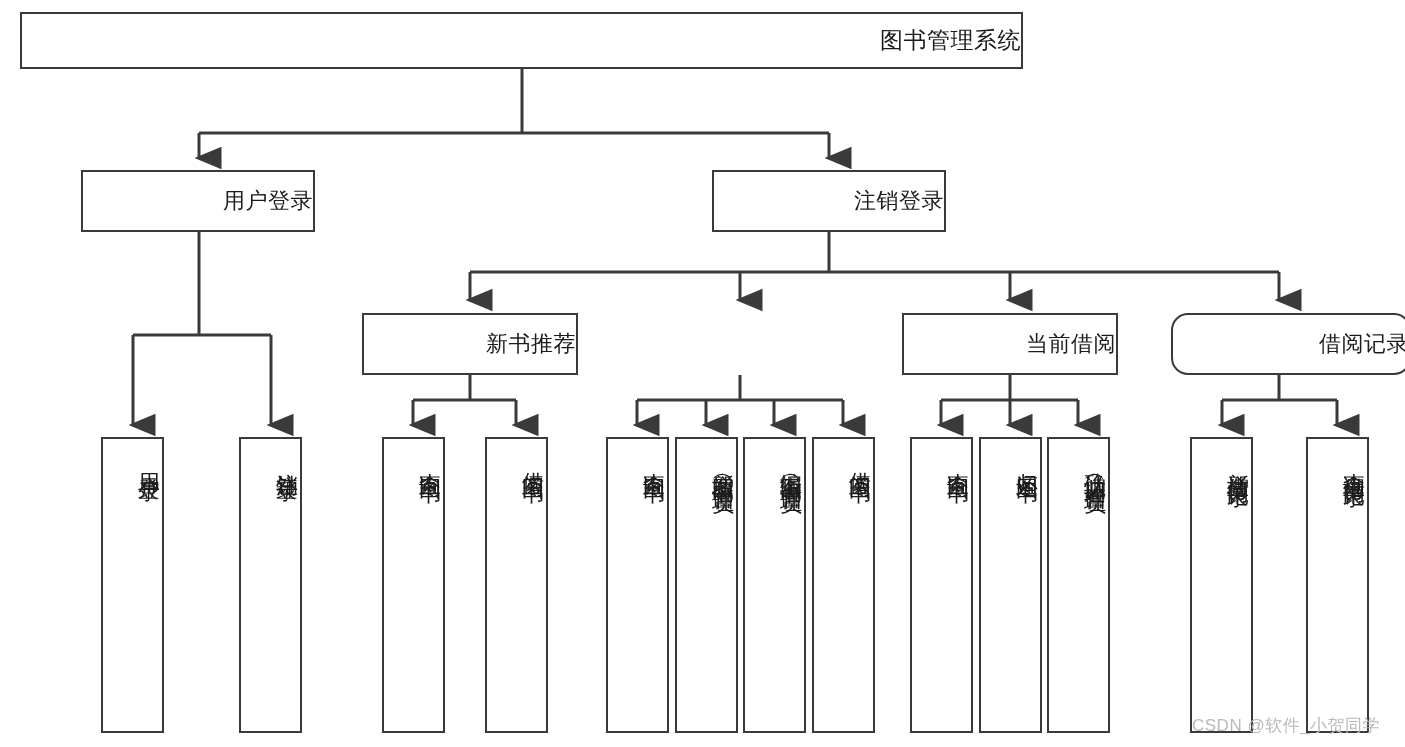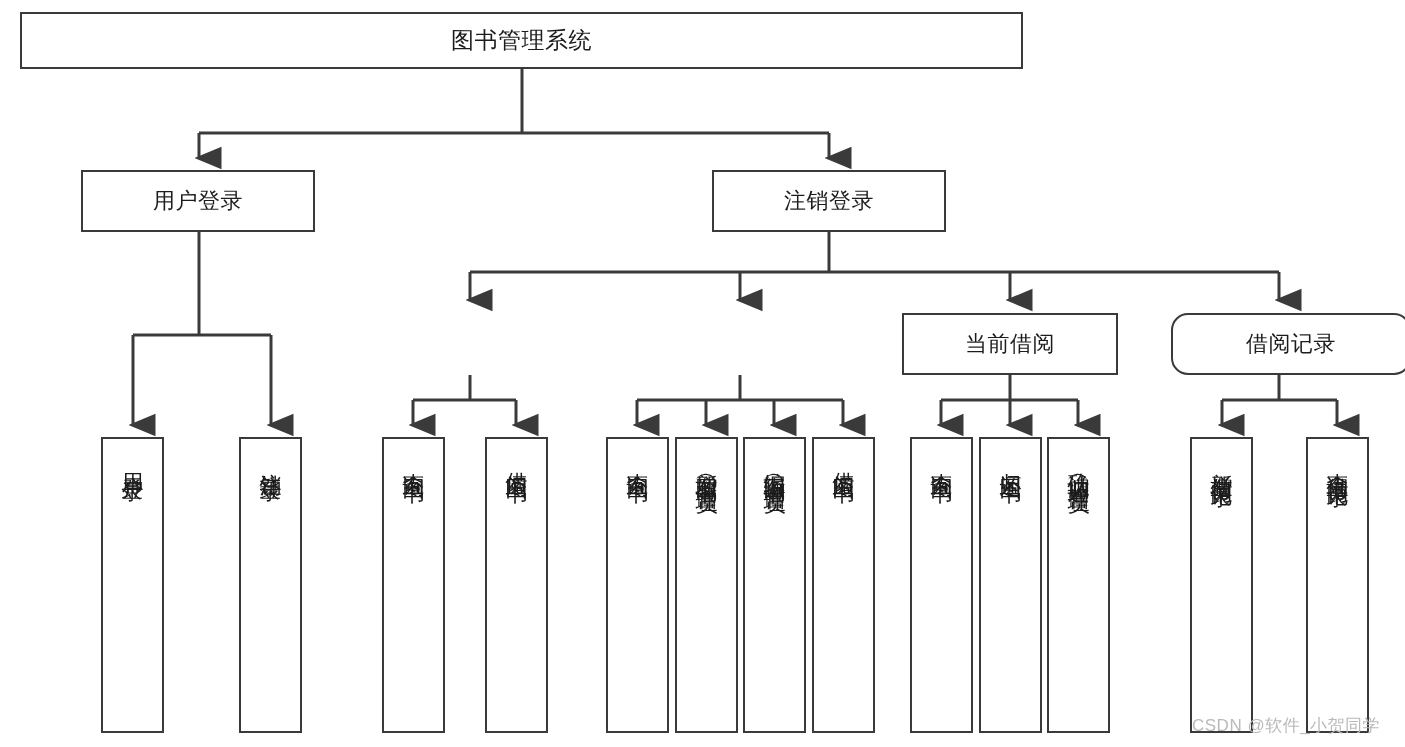--- a/index.html
+++ b/index.html
@@ -24,21 +24,21 @@
     height: 747px;
     pointer-events: none;
   }
   .node {
     position: absolute;
     box-sizing: border-box;
     background: #ffffff;
     border: 2px solid #3a3a3a;
     display: flex;
     align-items: center;
-    justify-content: center;
+    justify-content: flex-end;
     color: #1c1c1c;
   }
   .node .label {
     display: block;
     line-height: 1.18;
     text-align: center;
     letter-spacing: 0.5px;
   }
   .node.horiz .label {
     writing-mode: horizontal-tb;
@@ -123,20 +123,23 @@
   </div>
 
   <div class="node horiz" style="left:81px; top:170px; width:234px; height:62px;">
     <span class="label">用户登录</span>
   </div>
 
   <div class="node horiz" style="left:712px; top:170px; width:234px; height:62px;">
     <span class="label">注销登录</span>
   </div>
 
+  <div class="node horiz" style="left:362px; top:313px; width:216px; height:62px;">
+    <span class="label">新书推荐</span>
+  </div>
 
 
   <div class="node horiz" style="left:902px; top:313px; width:216px; height:62px;">
     <span class="label">当前借阅</span>
   </div>
 
   <div class="node horiz" style="left:1171px; top:313px; width:240px; height:62px;border-radius:17px;">
     <span class="label">借阅记录</span>
   </div>
 

